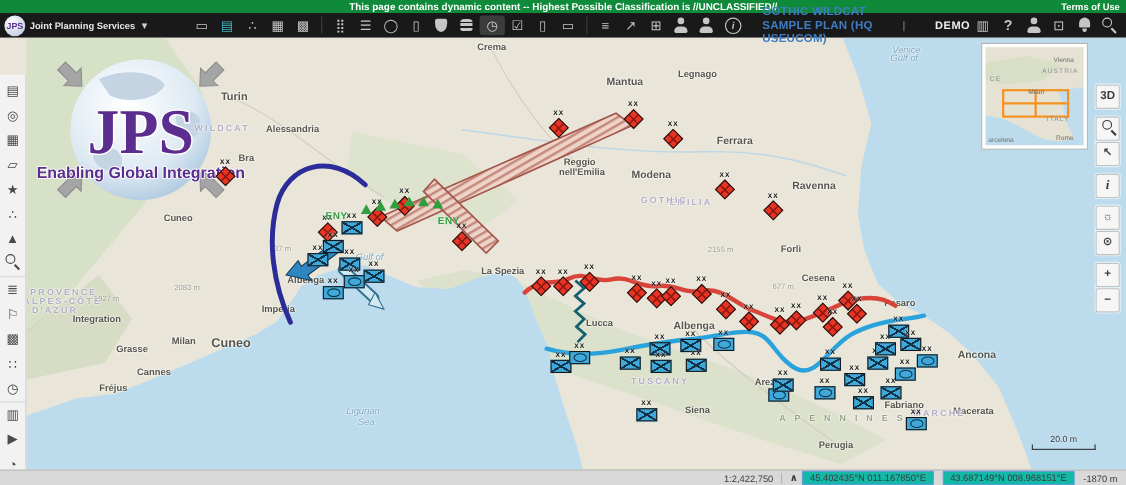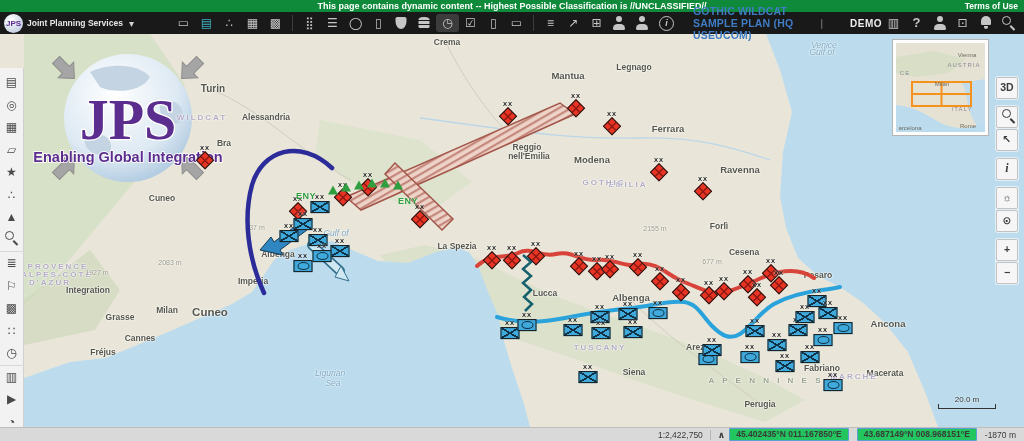--- a/index.html
+++ b/index.html
@@ -106,22 +106,22 @@
   #scalebar .stxt{font-size:8px;color:#333;text-shadow:0 0 2px #fff;}
   #scalebar .brkt{height:4px;border-left:1px solid #333;border-right:1px solid #333;border-bottom:1px solid #333;}
   
   #statusbar{position:absolute;left:0;bottom:0;width:1024px;height:14px;background:#d9d9d9;
              border-top:1px solid #bdbdbd;display:flex;align-items:center;z-index:30;
              font-size:8.5px;color:#3a3a3a;box-sizing:border-box;}
   #statusbar .spacer{flex:1;}
   .ssep{width:1px;height:10px;background:#b5b5b5;margin:0 7px;}
   .scale-lbl{cursor:pointer;}
   .chev{font-size:9px;color:#3a3a3a;cursor:pointer;font-weight:bold;}
-  .coordbox{border:1px solid #5c9fd4;background:#22c55e;padding:0 6px;height:11px;line-height:10px;
-            border-radius:1px;cursor:pointer;margin:0 4px;font-weight:bold;}
+  .coordbox{border:1px solid #5c9fd4;background:#14b8a6;padding:0 6px;height:11px;line-height:10px;
+            border-radius:1px;cursor:pointer;margin:0 4px;}
   .elev{margin:0 8px 0 4px;}
 </style>
 </head>
 <body>
 
 <div id="banner">
   <span class="btxt">This page contains dynamic content -- Highest Possible Classification is //UNCLASSIFIED//</span>
   <span class="terms">Terms of Use</span>
 </div>
 

